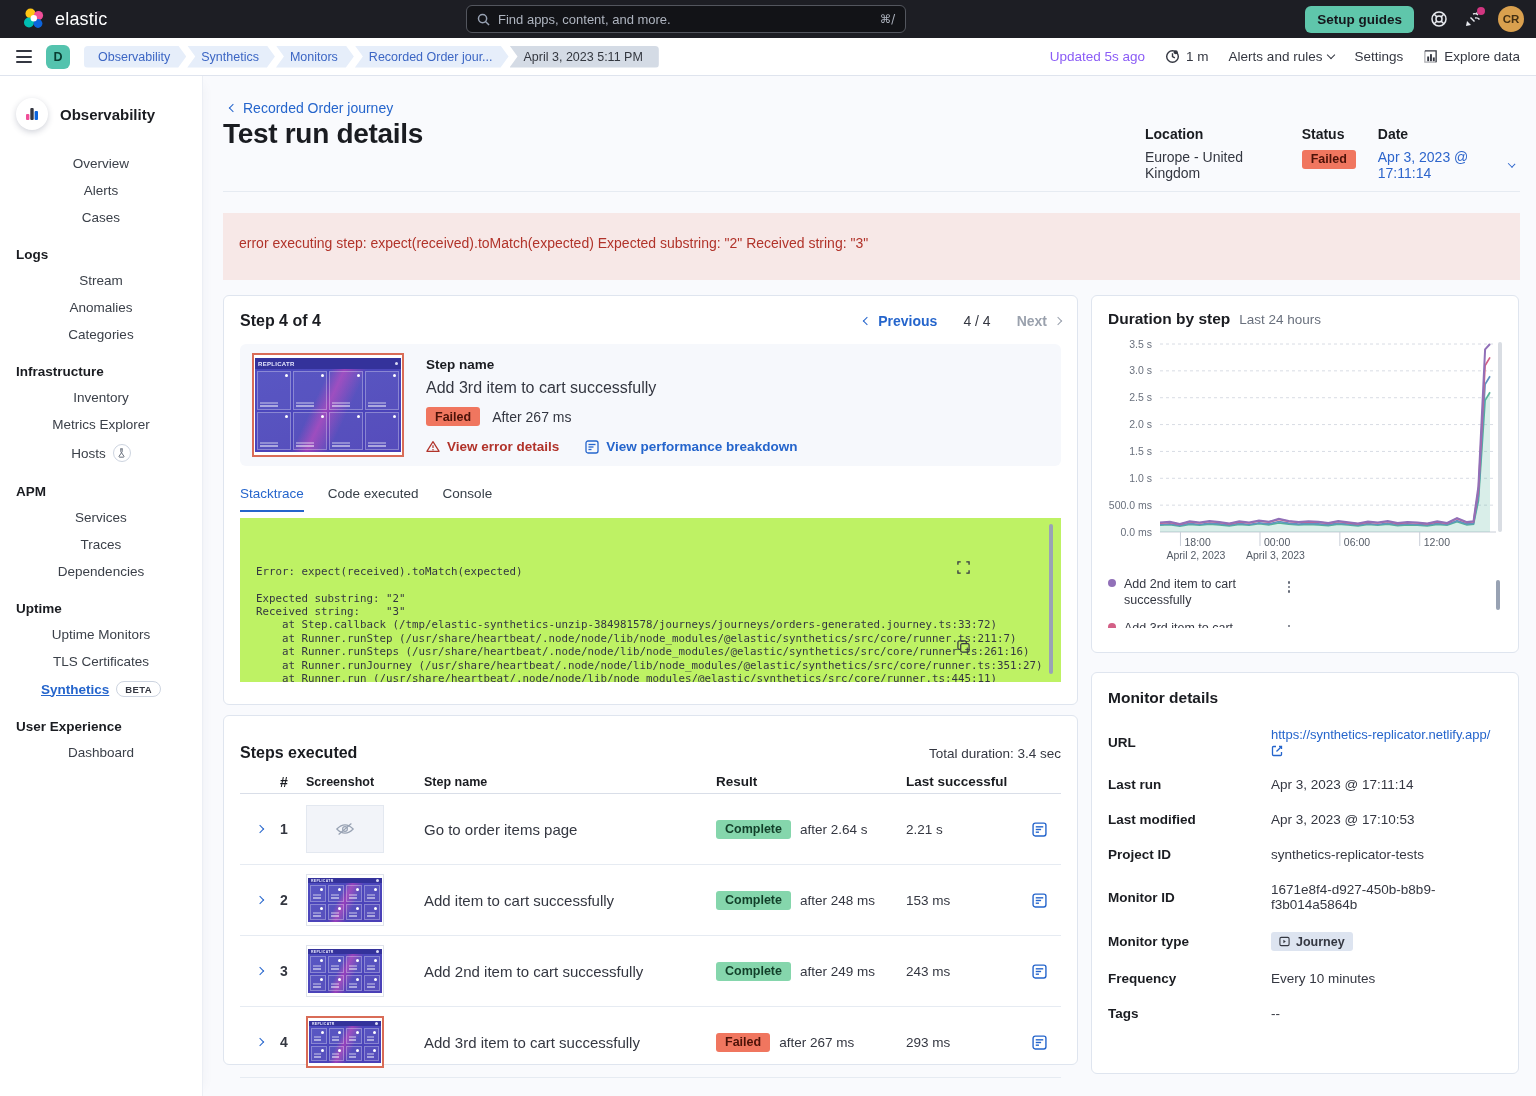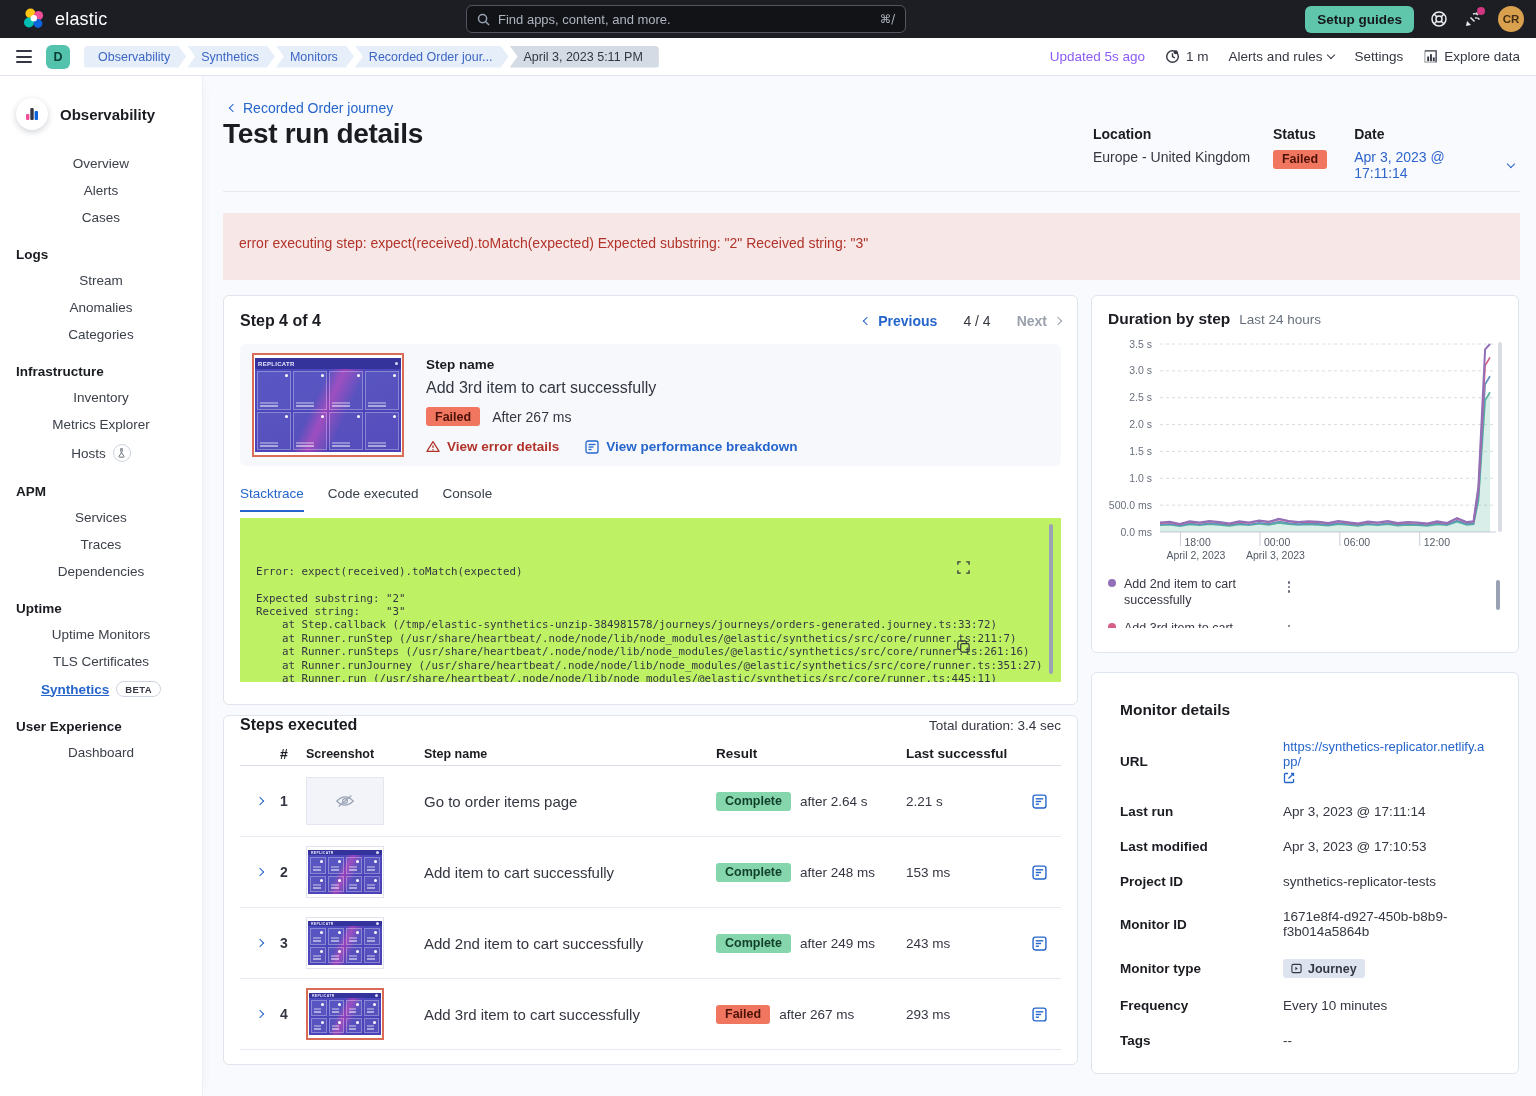--- a/index.html
+++ b/index.html
@@ -80,23 +80,23 @@
   .date-value { color:#2d65cc; font-weight:500; display:flex; align-items:center; gap:8px; cursor:pointer; }
   .title-divider { position:absolute; left:20px; right:16px; top:115px; height:1px; background:#e6ebf2; }
 
   .error-banner { position:absolute; left:20px; top:137px; width:1297px; height:67px;
     background:#f7e8e7; padding:13px 16px; }
   .error-title { display:flex; align-items:center; gap:8px; color:#b1332a; font-size:14.5px; font-weight:600; }
   .error-msg { margin-top:9px; color:#b1332a; font-size:14px; }
 
   .panel { position:absolute; background:#fff; border:1px solid #dfe5ef; border-radius:6px; }
   .step-panel  { left:20px; top:219px; width:855px; height:410px; padding:16px; }
-  .steps-panel { left:20px; top:639px; width:855px; height:350px; padding:0 16px; }
+  .steps-panel { left:20px; top:639px; width:855px; height:350px; padding:28px 16px; }
   .chart-panel { left:888px; top:219px; width:428px; height:358px; padding:14px 16px; }
-  .mon-panel   { left:888px; top:596px; width:428px; height:402px; padding:28px; }
+  .mon-panel   { left:888px; top:596px; width:428px; height:402px; padding:16px; }
 
   .panel-head { display:flex; align-items:center; justify-content:space-between; }
   .panel-title { font-size:16px; font-weight:700; color:#1a1c21; }
   .pager { display:flex; align-items:center; gap:26px; font-size:14px; }
   .pager .prev { color:#2565cc; font-weight:600; display:flex; align-items:center; gap:8px; cursor:pointer; }
   .pager .count { color:#343741; }
   .pager .next { color:#9aa1ad; font-weight:600; display:flex; align-items:center; gap:8px; cursor:default; }
 
   .hero { margin-top:14px; background:#f6f8fc; border-radius:6px; height:122px; display:flex; gap:22px; padding:9px 12px; }
   .hero-info { padding-top:4px; }
@@ -354,21 +354,21 @@
   </aside>
 
   <main class="main">
 
     <div class="back-link">
       <span class="chev left"></span>
       <span>Recorded Order journey</span>
     </div>
     <h1 class="page-title">Test run details</h1>
 
-    <div class="meta" style="left:890px;">
+    <div class="meta" style="left:942px;">
       <div class="meta-block" style="width:160px;">
         <div class="meta-label">Location</div>
         <div class="meta-value">Europe - United Kingdom</div>
       </div>
       <div class="meta-block" style="width:60px;">
         <div class="meta-label">Status</div>
         <span class="badge danger">Failed</span>
       </div>
       <div class="meta-block">
         <div class="meta-label">Date</div>

